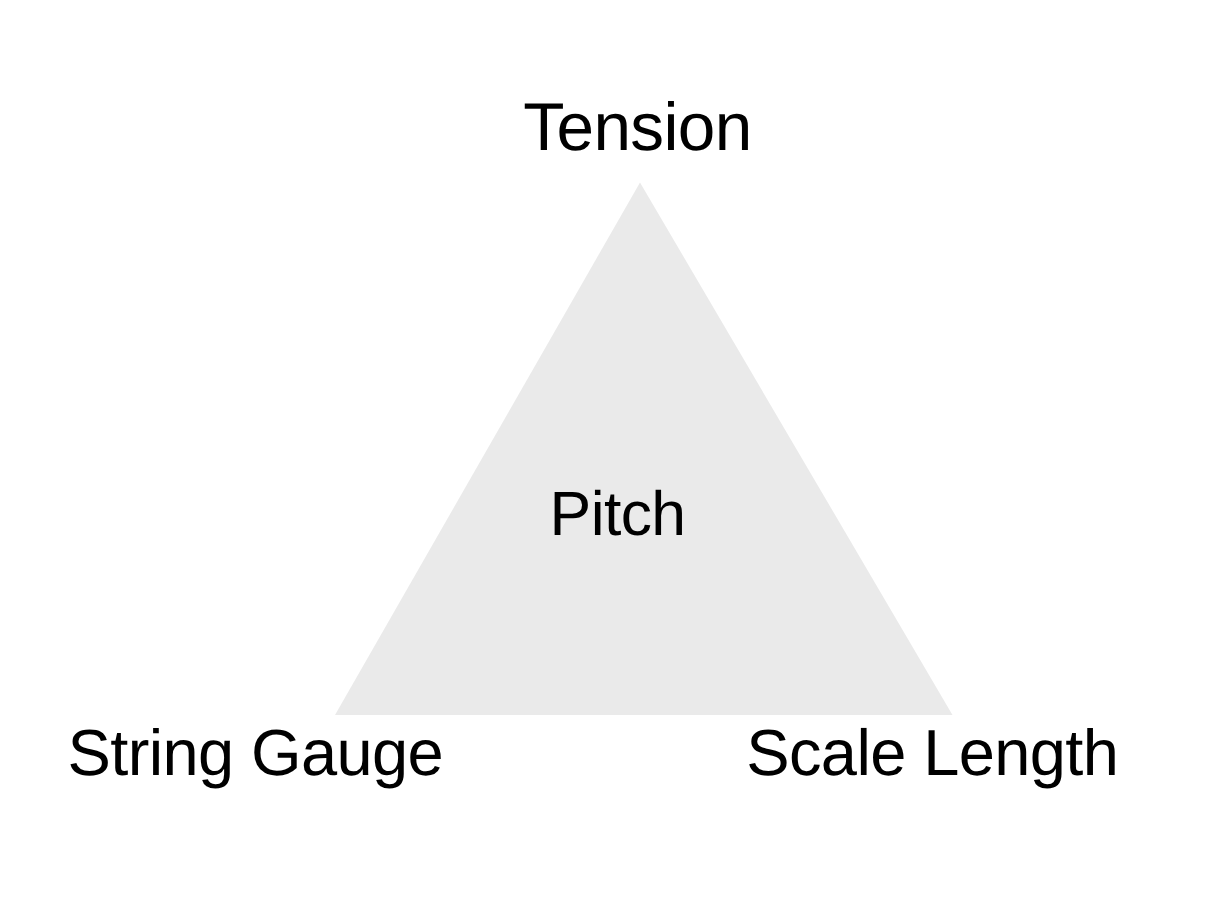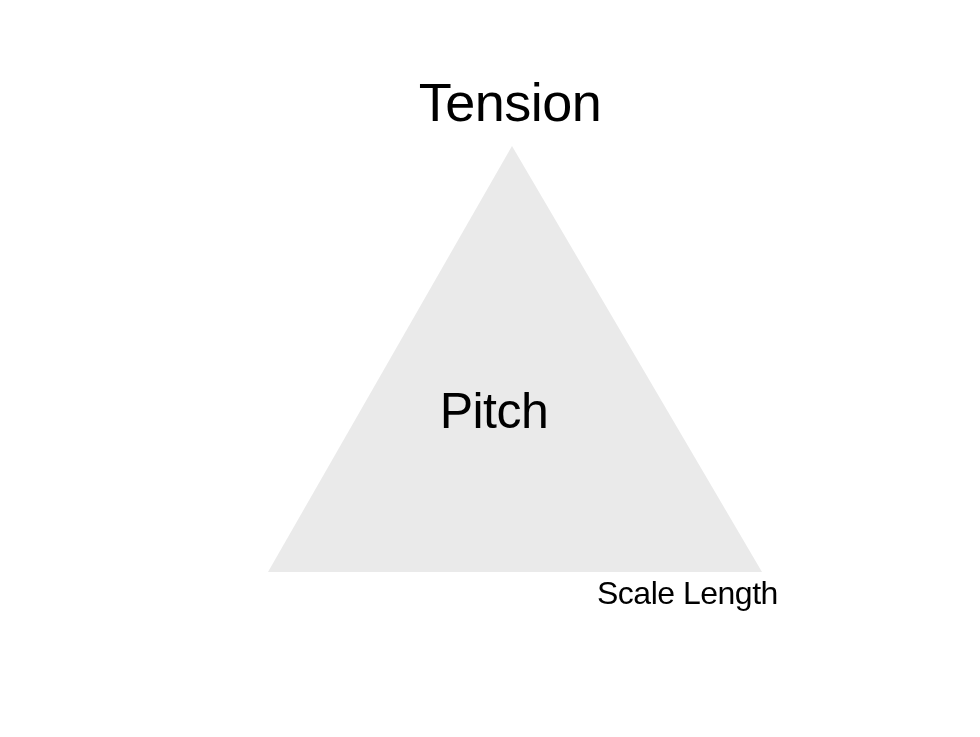--- a/index.html
+++ b/index.html
@@ -54,21 +54,21 @@
   #label-string-gauge {
     left: 54px;
     top: 577px;
     font-size: 52px;
   }
 
   
   #label-scale-length {
     left: 597px;
     top: 577px;
-    font-size: 32px;
+    font-size: 52px;
   }
 
   
   #label-pitch {
     left: 0;
     top: 386px;
     width: 988px;
     text-align: center;
     font-size: 50px;
   }
@@ -79,16 +79,17 @@
 <div id="diagram-canvas" style="background: rgb(255, 255, 255);">
 
   <svg id="triangle-svg" viewBox="0 0 980 737" xmlns="http://www.w3.org/2000/svg" aria-hidden="true">
     <polygon id="triangle-polygon" points="512,146 762,572 268,572" fill="#eaeaea" stroke="none"></polygon>
   </svg>
 
   <div class="vertex-label" id="label-tension" style="color: rgb(0, 0, 0);">Tension</div>
 
   <div class="vertex-label" id="label-pitch" style="color: rgb(0, 0, 0);">Pitch</div>
 
+  <div class="vertex-label" id="label-string-gauge" style="color: rgb(0, 0, 0);">String Gauge</div>
 
   <div class="vertex-label" id="label-scale-length" style="color: rgb(0, 0, 0);">Scale Length</div>
 
 </div>
 
 </body></html>

